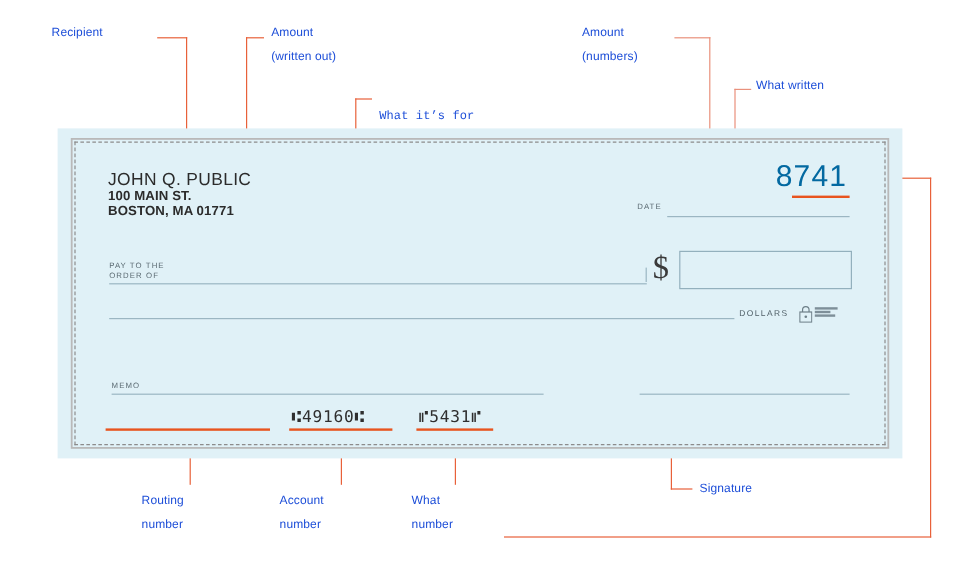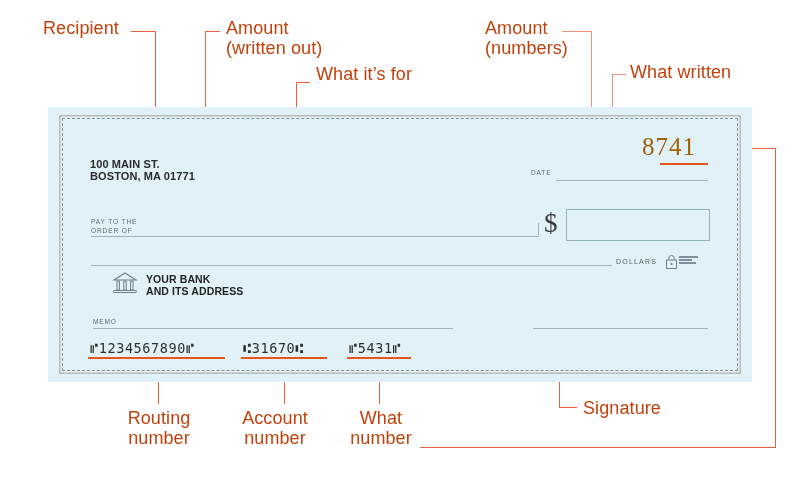--- a/index.html
+++ b/index.html
@@ -12,28 +12,28 @@
     height: 477px;
     position: relative;
     overflow: hidden;
     font-family: "Liberation Sans", sans-serif;
     -webkit-font-smoothing: antialiased;
   }
 
   
   .callout {
     position: absolute;
-    color: #c2410c;
-    font-size: 18px;
+    color: #1d4ed8;
+    font-size: 10px;
     line-height: 20px;
     font-family: "Liberation Sans", sans-serif;
     white-space: pre-line;
     letter-spacing: 0.1px;
   }
-  .callout.center { text-align: center; }
+  .callout.center { }
 
   
   .lead-v, .lead-h {
     position: absolute;
     background: #e8613a;
   }
   .lead-v { width: 1.3px; }
   .lead-h { height: 1.3px; }
   .lead-pale { background: #e9917c; }
 
@@ -92,25 +92,25 @@
     left: 90px;
     top: 170px;
     font-size: 11px;
     font-weight: bold;
     color: #2b2b2b;
     letter-spacing: 0.1px;
   }
 
   .check-number {
     position: absolute;
-    right: 104px;
+    right: 94px;
     top: 133px;
-    font-family: Liberation Serif, serif;
+    font-family: Liberation Sans, sans-serif;
     font-size: 25px;
-    color: #a16207;
+    color: #0369a1;
     letter-spacing: 1px;
   }
   .check-number-rule {
     position: absolute;
     right: 92px;
     top: 163px;
     width: 48px;
     height: 2.2px;
     background: #e8541f;
   }
@@ -218,21 +218,21 @@
   }
 </style>
 </head>
 <body>
 
 <div class="callout" style="left:43px; top:18px;">Recipient</div>
 
 <div class="callout" style="left:226px; top:18px;">Amount
 (written out)</div>
 
-<div class="callout" style="left:316px; top:64px;">What it’s for</div>
+<div class="callout" style="left:316px; top:88px;font-family:Liberation Mono, monospace;">What it’s for</div>
 
 <div class="callout" style="left:485px; top:18px;">Amount
 (numbers)</div>
 
 <div class="callout" style="left:630px; top:62px;">What written</div>
 
 <div class="callout center" style="left:118px; top:408px; width:82px;">Routing
 number</div>
 
 <div class="callout center" style="left:233px; top:408px; width:84px;">Account
@@ -275,20 +275,21 @@
 <div class="lead-v" style="left:559px; top:313px; height:95px;"></div>
 <div class="lead-h" style="left:559px; top:407px; width:18px;"></div>
 <div class="dot" style="left:555px; top:309px;"></div>
 
 <div class="check-panel">
   <div class="check-border"></div>
 </div>
 
 <div class="check-inner">
 
+  <div class="payer-name">JOHN Q. PUBLIC</div>
   <div class="payer-addr1">100 MAIN ST.</div>
   <div class="payer-addr2">BOSTON, MA 01771</div>
 
   <div class="check-number">8741</div>
   <div class="check-number-rule"></div>
 
   <div class="lbl-tiny" style="left:531px; top:169px;">DATE</div>
   <div class="rule" style="left:556px; top:180px; width:152px;"></div>
 
   <div class="lbl-tiny" style="left:91px; top:218px;">PAY TO THE</div>
@@ -310,42 +311,26 @@
         <circle cx="5.5" cy="9" r="1.1" fill="#6d7f88"></circle>
       </svg>
     </span>
     <span class="microprint">
       <i></i>
         <i></i>
         <i></i>
     </span>
   </div>
 
-  <div class="bank-block">
-    <span>
-      <svg width="26" height="24" viewBox="0 0 26 24">
-        <path d="M13 2 L24 9 H2 Z" fill="none" stroke="#6d7f88" stroke-width="1.1"></path>
-        <rect x="5" y="10" width="2.4" height="9" fill="none" stroke="#6d7f88" stroke-width="1"></rect>
-        <rect x="11.8" y="10" width="2.4" height="9" fill="none" stroke="#6d7f88" stroke-width="1"></rect>
-        <rect x="18.6" y="10" width="2.4" height="9" fill="none" stroke="#6d7f88" stroke-width="1"></rect>
-        <rect x="2" y="19.5" width="22" height="2" fill="none" stroke="#6d7f88" stroke-width="1"></rect>
-      </svg>
-    </span>
-    <span class="bank-name">
-      <span>YOUR BANK</span><br>
-      <span>AND ITS ADDRESS</span>
-    </span>
-  </div>
 
   <div class="lbl-tiny" style="left:93px; top:318px;">MEMO</div>
   <div class="rule" style="left:93px; top:328px; width:360px;"></div>
   <div class="rule" style="left:533px; top:328px; width:175px;"></div>
 
-  <div class="micr" style="left:90px;">⑈1234567890⑈</div>
   <div class="micr-rule" style="left:88px; width:137px;"></div>
 
-  <div class="micr" style="left:243px;">⑆31670⑆</div>
+  <div class="micr" style="left:243px;">⑆49160⑆</div>
   <div class="micr-rule" style="left:241px; width:86px;"></div>
 
   <div class="micr" style="left:349px;">⑈5431⑈</div>
   <div class="micr-rule" style="left:347px; width:64px;"></div>
 
 </div>
 
 </body></html>

